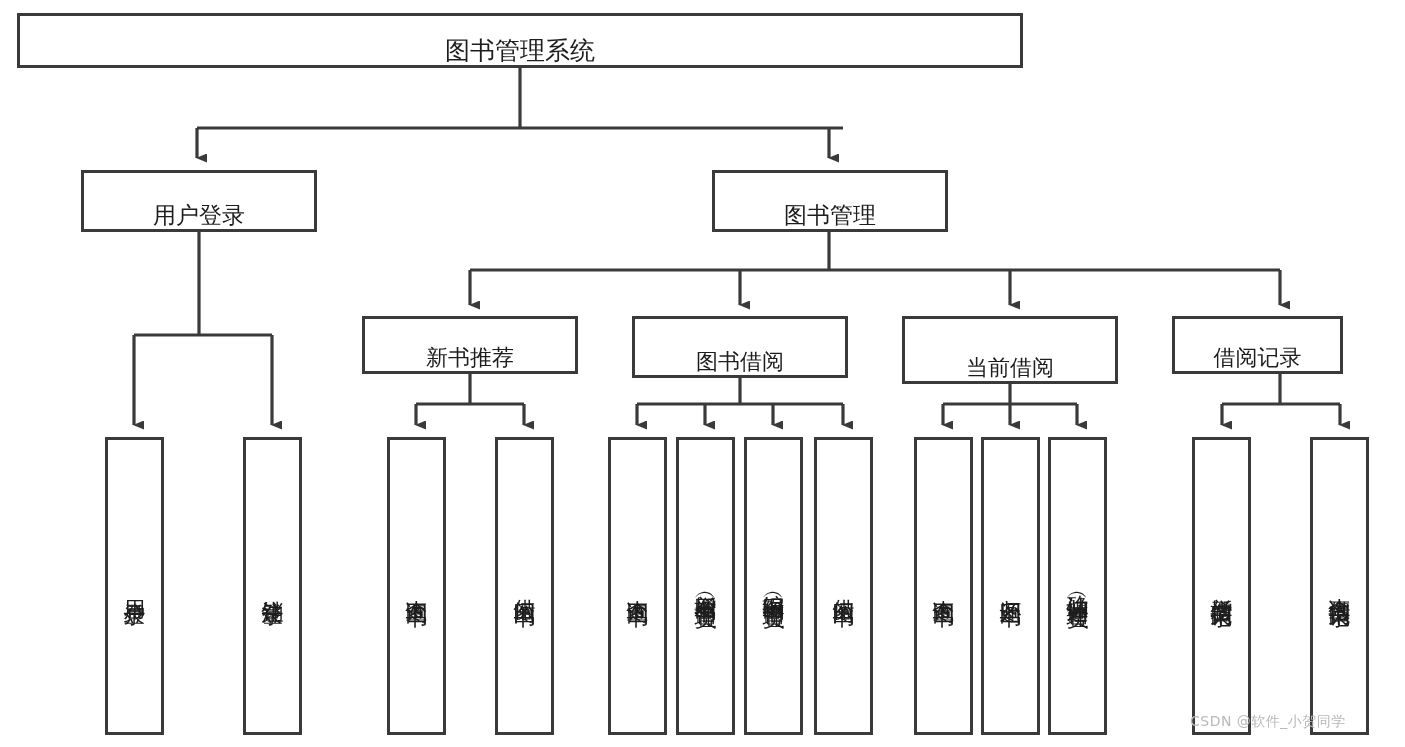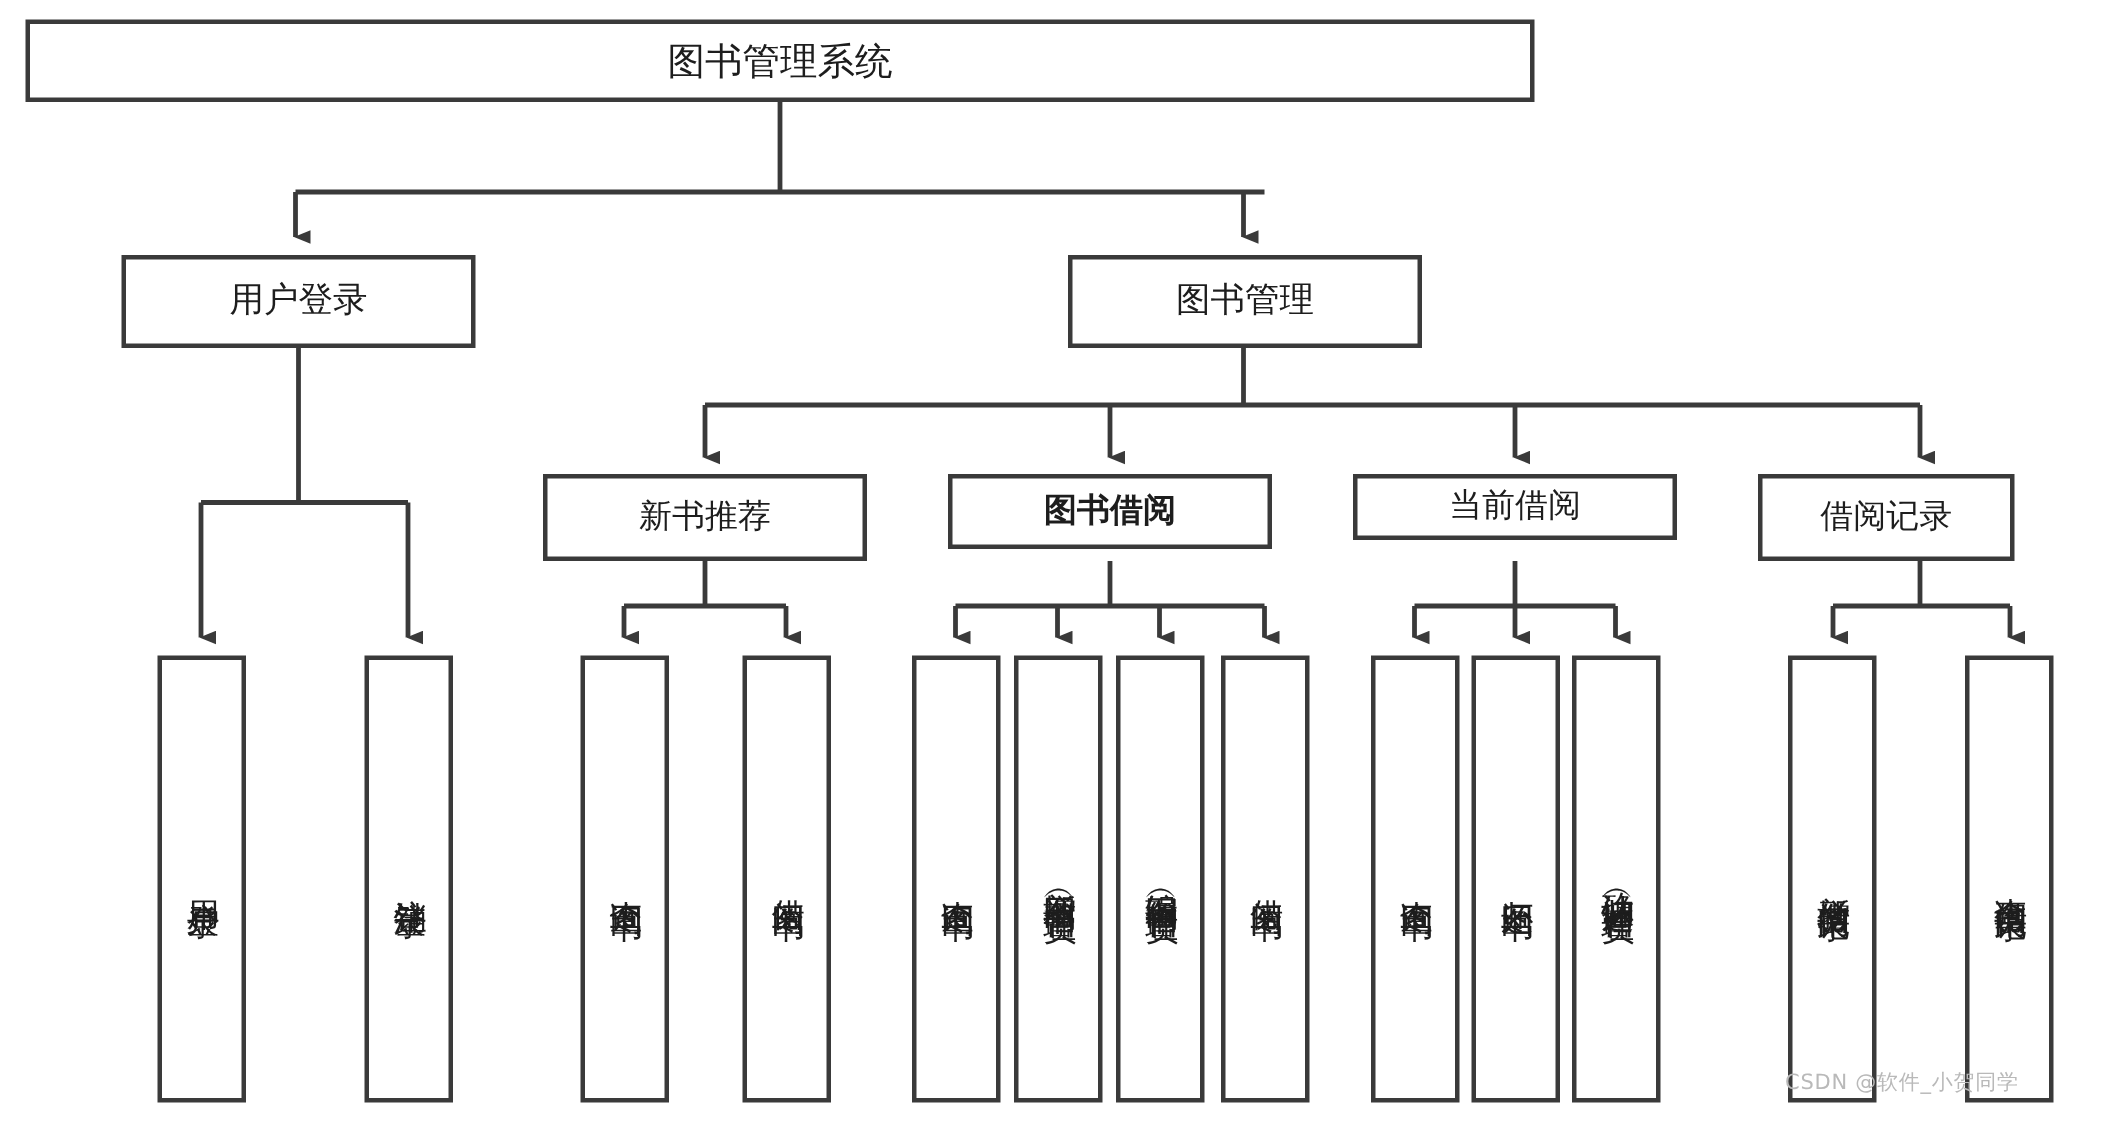--- a/index.html
+++ b/index.html
@@ -24,21 +24,21 @@
     width: 1405px;
     height: 747px;
     pointer-events: none;
   }
   .node {
     position: absolute;
     box-sizing: border-box;
     background: #ffffff;
     border: 3px solid #3a3a3a;
     display: flex;
-    align-items: center;
+    align-items: flex-end;
     justify-content: center;
     color: #1d1d1d;
     line-height: 1.18;
     text-align: center;
   }
   .node.root {
     font-size: 25px;
   }
   .node.lvl2 {
     font-size: 23px;
@@ -131,24 +131,24 @@
   <div class="node lvl2" style="left:81px; top:170px; width:236px; height:62px;">
     <span>用户登录</span>
   </div>
   <div class="node lvl2" style="left:712px; top:170px; width:236px; height:62px;">
     <span>图书管理</span>
   </div>
 
   <div class="node lvl3" style="left:362px; top:316px; width:216px; height:58px;">
     <span>新书推荐</span>
   </div>
-  <div class="node lvl3" style="left:632px; top:316px; width:216px; height:50px;font-weight:bold;">
+  <div class="node lvl3" style="left:632px; top:316px; width:216px; height:62px;">
     <span>图书借阅</span>
   </div>
-  <div class="node lvl3" style="left:902px; top:316px; width:216px; height:44px;">
+  <div class="node lvl3" style="left:902px; top:316px; width:216px; height:68px;">
     <span>当前借阅</span>
   </div>
   <div class="node lvl3" style="left:1172px; top:316px; width:171px; height:58px;">
     <span>借阅记录</span>
   </div>
 
   <div class="node leaf" style="left:105px; top:437px; width:59px; height:298px;">
     <span class="vtext">用户登录</span>
   </div>
   <div class="node leaf" style="left:243px; top:437px; width:59px; height:298px;">

